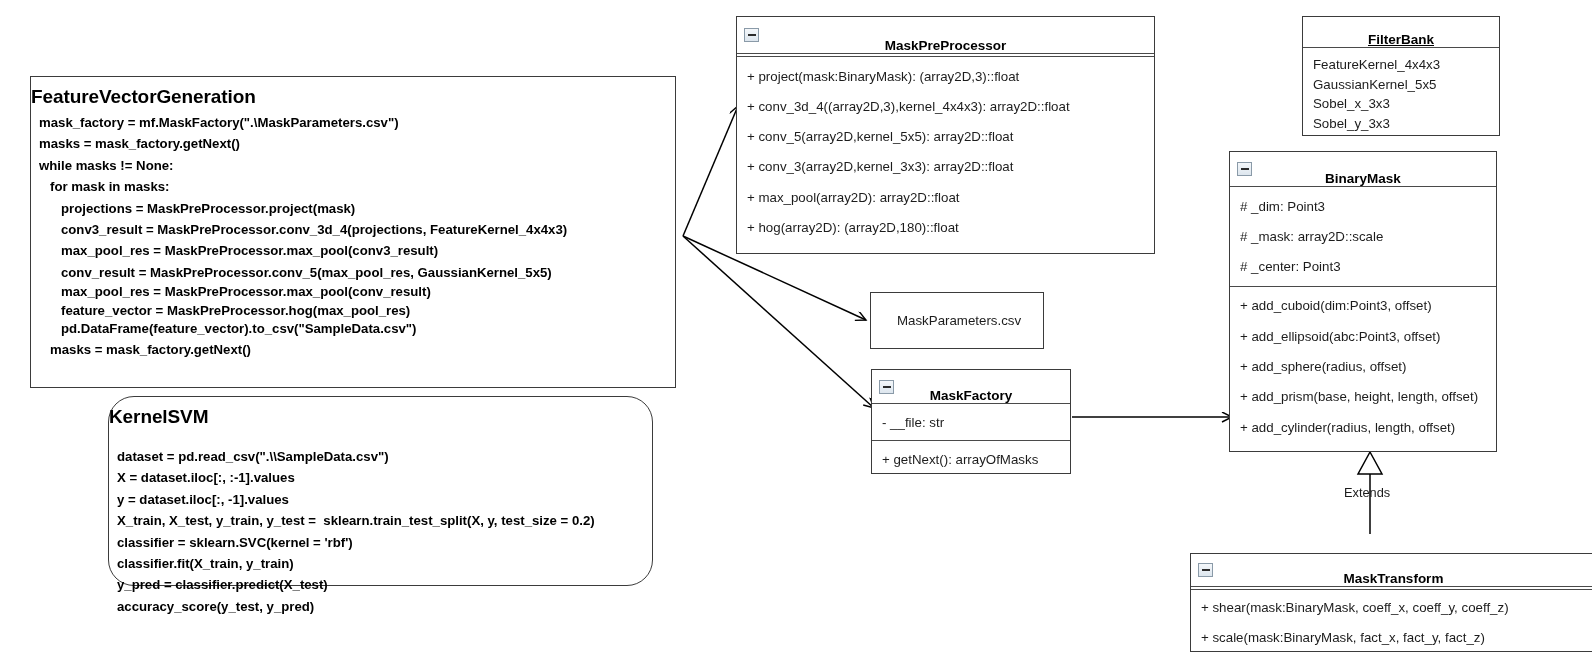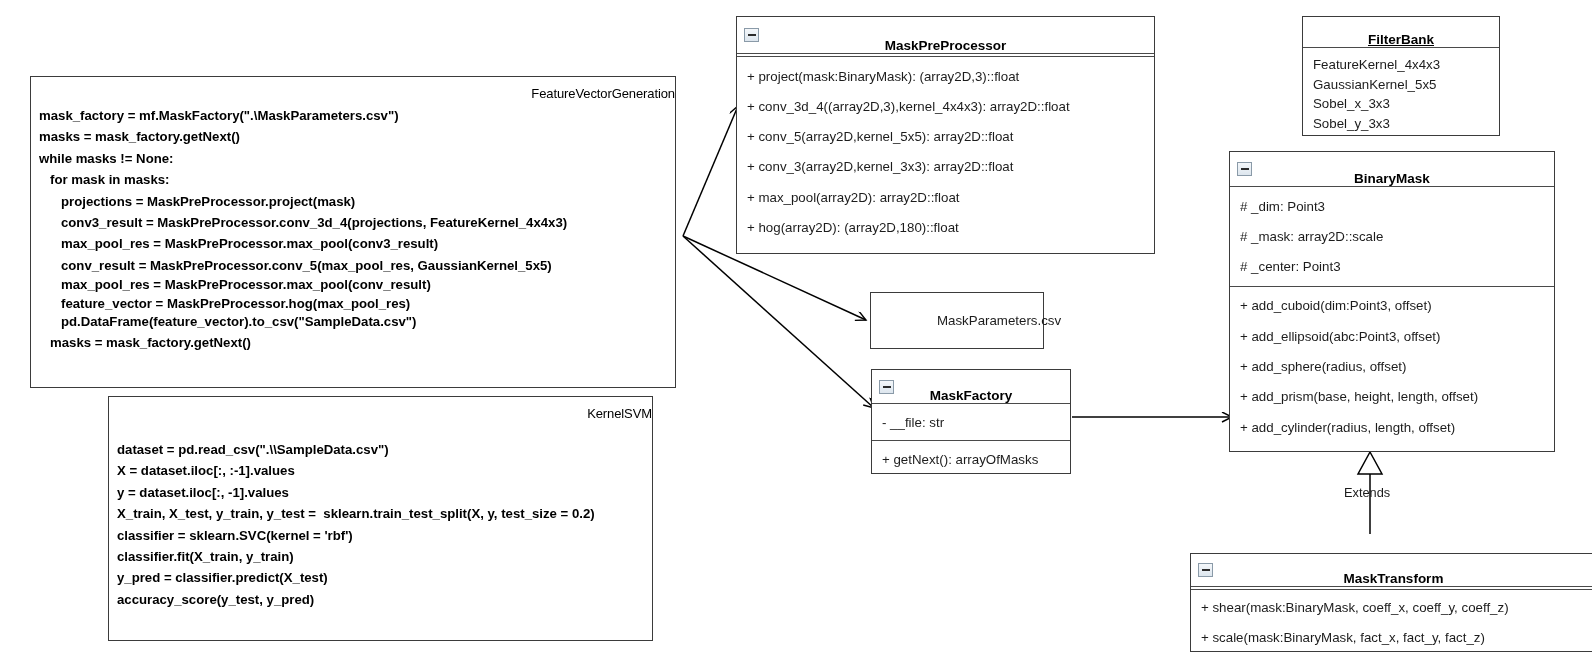--- a/index.html
+++ b/index.html
@@ -30,23 +30,23 @@
   }
 
   
   .codebox {
     position: absolute;
     box-sizing: border-box;
     background: #ffffff;
     border: 1.5px solid #3b3b3b;
   }
   .codebox .ctitle {
-    text-align: right;
-    font-weight: normal;
-    font-size: 13px;
+    text-align: left;
+    font-weight: bold;
+    font-size: 19px;
     color: #000;
     margin-top: 9px;
     letter-spacing: -0.1px;
   }
   .codelines {
     margin-top: 4px;
     padding-left: 8px;
   }
   .codeline {
     font-size: 13.2px;
@@ -180,21 +180,21 @@
       <div class="codeline">      conv3_result = MaskPreProcessor.conv_3d_4(projections, FeatureKernel_4x4x3)</div>
       <div class="codeline">      max_pool_res = MaskPreProcessor.max_pool(conv3_result)</div>
       <div class="codeline">      conv_result = MaskPreProcessor.conv_5(max_pool_res, GaussianKernel_5x5)</div>
       <div class="codeline tight">      max_pool_res = MaskPreProcessor.max_pool(conv_result)</div>
       <div class="codeline tight">      feature_vector = MaskPreProcessor.hog(max_pool_res)</div>
       <div class="codeline tight">      pd.DataFrame(feature_vector).to_csv("SampleData.csv")</div>
       <div class="codeline">   masks = mask_factory.getNext()</div>
     </div>
   </div>
 
-  <div class="codebox" style="left:108px; top:396px; width:545px; height:245px;">
+  <div class="codebox" style="left:108px; top:396px; width:545px; height:190px;border-radius:26px;">
     <div class="ctitle">KernelSVM</div>
     <div class="codelines" style="margin-top:18px;">
       <div class="codeline">dataset = pd.read_csv(".\\SampleData.csv")</div>
       <div class="codeline">X = dataset.iloc[:, :-1].values</div>
       <div class="codeline">y = dataset.iloc[:, -1].values</div>
       <div class="codeline">X_train, X_test, y_train, y_test =  sklearn.train_test_split(X, y, test_size = 0.2)</div>
       <div class="codeline">classifier = sklearn.SVC(kernel = 'rbf')</div>
       <div class="codeline">classifier.fit(X_train, y_train)</div>
       <div class="codeline">y_pred = classifier.predict(X_test)</div>
       <div class="codeline">accuracy_score(y_test, y_pred)</div>
@@ -225,21 +225,21 @@
     </div>
     <div class="sep-single"></div>
     <div class="plainlist">
       <div class="plainrow">FeatureKernel_4x4x3</div>
       <div class="plainrow">GaussianKernel_5x5</div>
       <div class="plainrow">Sobel_x_3x3</div>
       <div class="plainrow">Sobel_y_3x3</div>
     </div>
   </div>
 
-  <div class="uml" style="left:1229px; top:151px; width:326px; height:301px;">
+  <div class="uml" style="left:1229px; top:151px; width:268px; height:301px;">
     <div class="uhead" style="height:34px;">
       <span class="collapse-icon">
           <i></i>
         </span>
       <span class="utitle">BinaryMask</span>
     </div>
     <div class="sep-single"></div>
     <div class="usection">
       <div class="urow"># _dim: Point3</div>
       <div class="urow"># _mask: array2D::scale</div>
@@ -248,21 +248,21 @@
     <div class="sep-single"></div>
     <div class="usection">
       <div class="urow">+ add_cuboid(dim:Point3, offset)</div>
       <div class="urow">+ add_ellipsoid(abc:Point3, offset)</div>
       <div class="urow">+ add_sphere(radius, offset)</div>
       <div class="urow">+ add_prism(base, height, length, offset)</div>
       <div class="urow">+ add_cylinder(radius, length, offset)</div>
     </div>
   </div>
 
-  <div class="uml" style="left:870px; top:292px; width:174px; height:57px;padding-left:40px;">
+  <div class="uml" style="left:870px; top:292px; width:174px; height:57px;">
     <div class="note-center">
       <span class="notelabel">MaskParameters.csv</span>
     </div>
   </div>
 
   <div class="uml" style="left:871px; top:369px; width:200px; height:105px;">
     <div class="uhead" style="height:33px;">
       <span class="collapse-icon">
           <i></i>
         </span>

